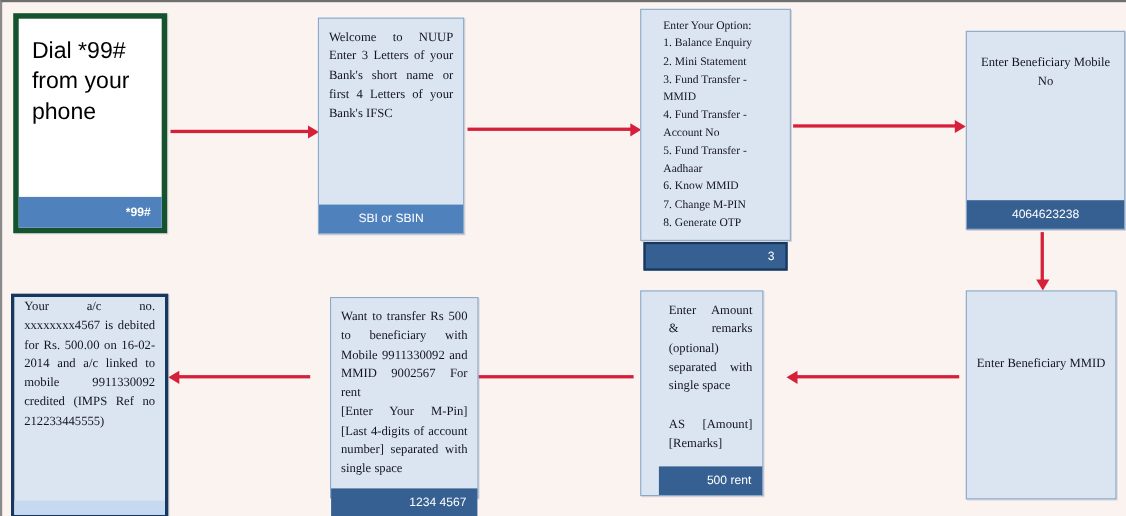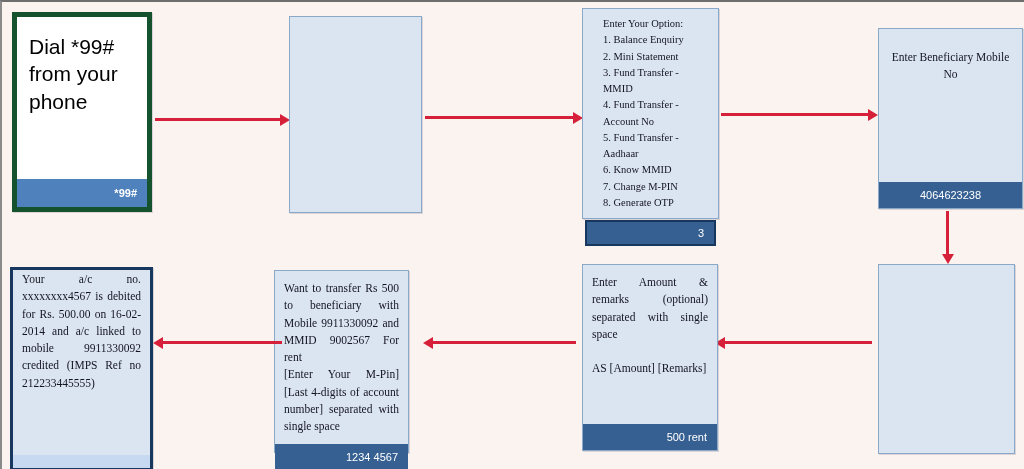--- a/index.html
+++ b/index.html
@@ -56,22 +56,22 @@
   }
   #node-dial .bar { height:28px;font-weight:bold; }
 
   #node-bank     { left:287px; top:14px;  width:133px; height:197px; }
   #node-menu     { left:580px; top:6px;   width:137px; height:211px; }
   #node-menu .content { font-size:10.5px; line-height:1.55; padding:7px 20px; }
   #node-mobile   { left:876px; top:26px;  width:145px; height:181px;gap:37px; }
   #node-mobile .content { padding-top:20px; }
   #node-mmid     { left:876px; top:262px; width:137px; height:190px; }
   #node-mmid .content { padding-top:58px; }
-  #node-amount   { left:580px; top:262px; width:136px; height:187px; }
-  #node-transfer { left:272px; top:268px; width:135px; height:183px; }
+  #node-amount   { left:580px; top:262px; width:112px; height:187px;padding-left:16px; }
+  #node-transfer { left:298px; top:268px; width:135px; height:183px; }
   #node-debited  { left:8px;   top:265px; width:143px; height:204px; border:3px solid #17375e; }
   #node-debited .content { padding-top:1px; }
 
   
   .arrow { position:absolute; background:#d6203a; }
   .arrow.right::after {
     content:""; position:absolute; right:-9px; top:50%;
     transform:translateY(-50%);
     border-left:10px solid #d6203a;
     border-top:6px solid transparent; border-bottom:6px solid transparent;
@@ -100,20 +100,22 @@
 <body>
 
 <div class="node" id="node-dial">
   <div class="content">Dial *99# from your phone</div>
   <div class="bar medium">*99#</div>
 </div>
 
 <div class="arrow right" id="arrow-1"></div>
 
 <div class="node" id="node-bank">
+  <div class="content justify">Welcome to NUUP Enter 3 Letters of your Bank's short name or first 4 Letters of your Bank's IFSC</div>
+  <div class="bar medium center">SBI or SBIN</div>
 </div>
 
 <div class="arrow right" id="arrow-2"></div>
 
 <div class="node" id="node-menu">
   <div class="content">Enter Your Option:
 1. Balance Enquiry
 2. Mini Statement
 3. Fund Transfer - MMID
 4. Fund Transfer - Account No
@@ -127,20 +129,21 @@
 <div class="arrow right" id="arrow-3"></div>
 
 <div class="node" id="node-mobile">
   <div class="content center">Enter Beneficiary Mobile No</div>
   <div class="bar center">4064623238</div>
 </div>
 
 <div class="arrow down" id="arrow-4"></div>
 
 <div class="node" id="node-mmid">
+  <div class="content center">Enter Beneficiary MMID</div>
 </div>
 
 <div class="arrow left" id="arrow-5"></div>
 
 <div class="node" id="node-amount">
   <div class="content justify">Enter Amount &amp; remarks (optional) separated with single space
 
 AS [Amount] [Remarks]</div>
   <div class="bar">500 rent</div>
 </div>

